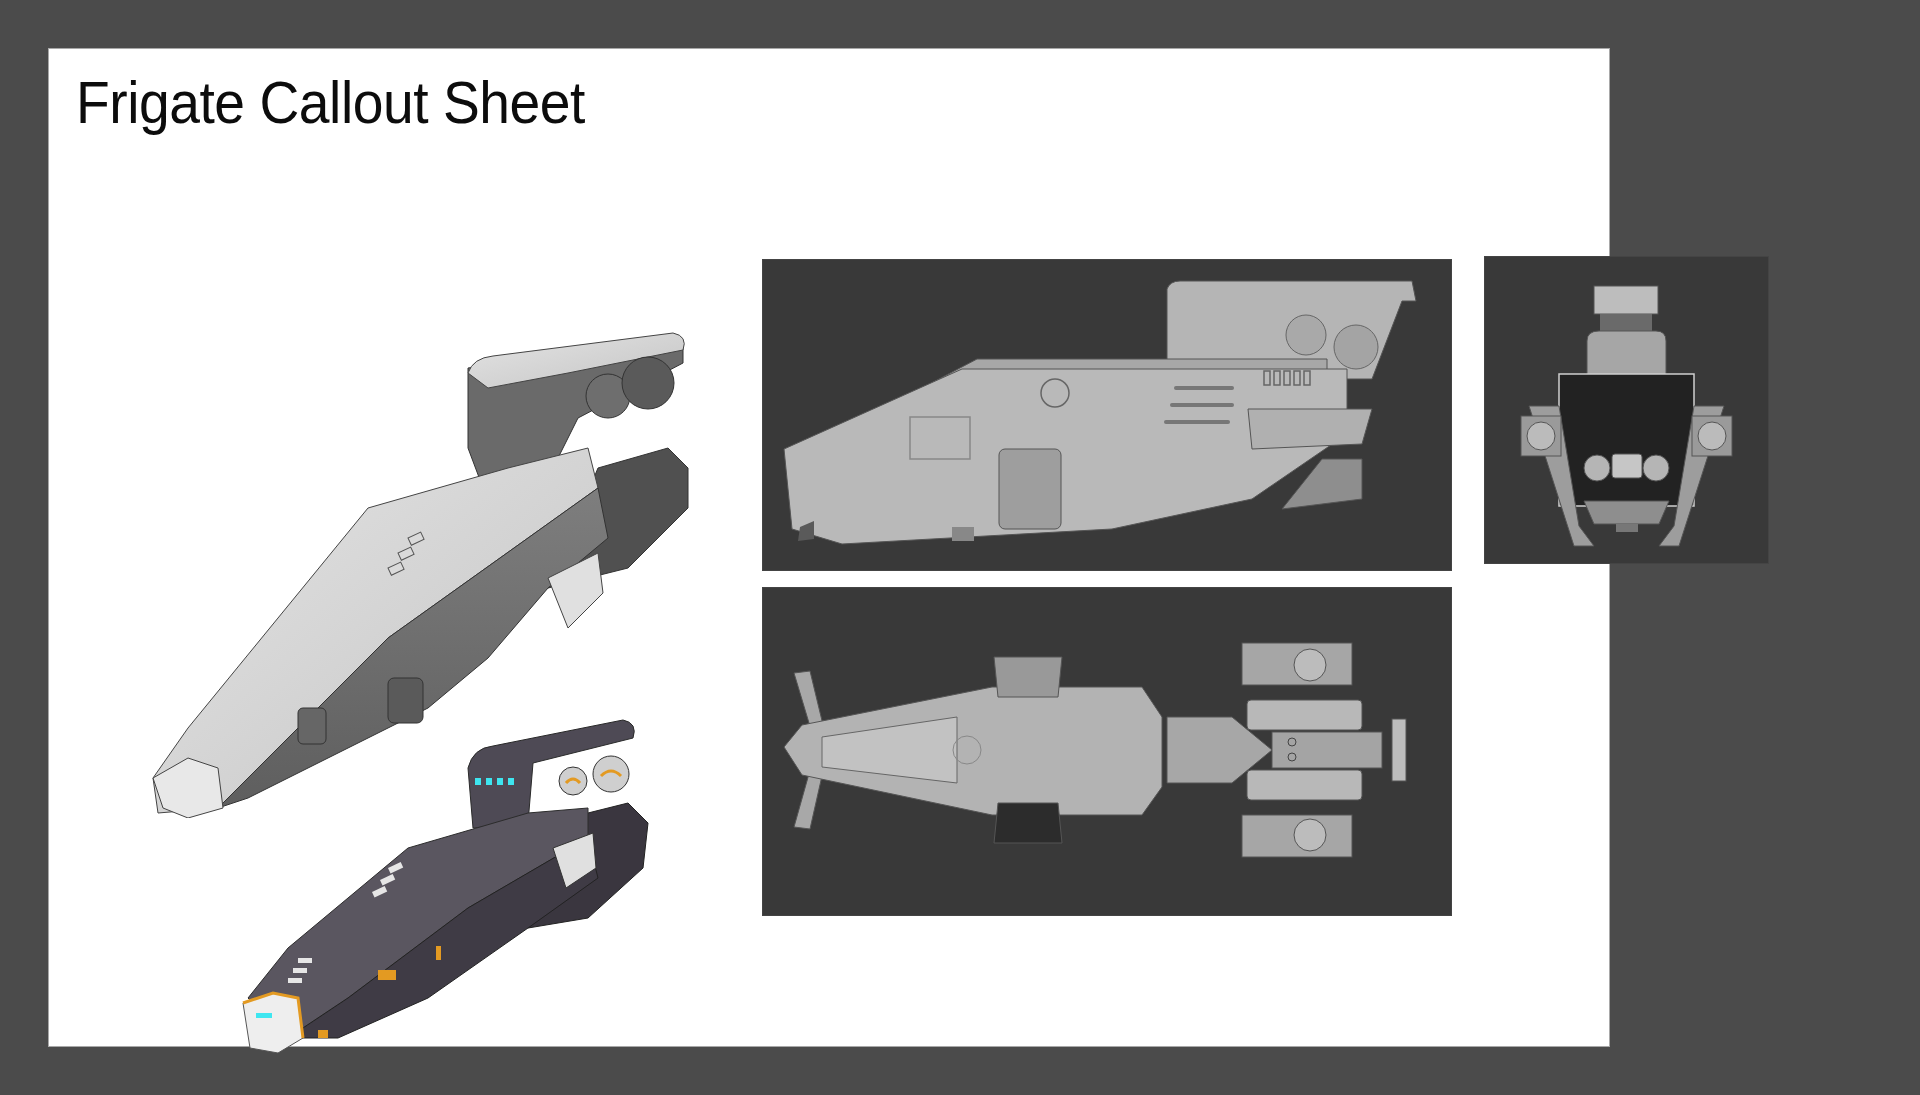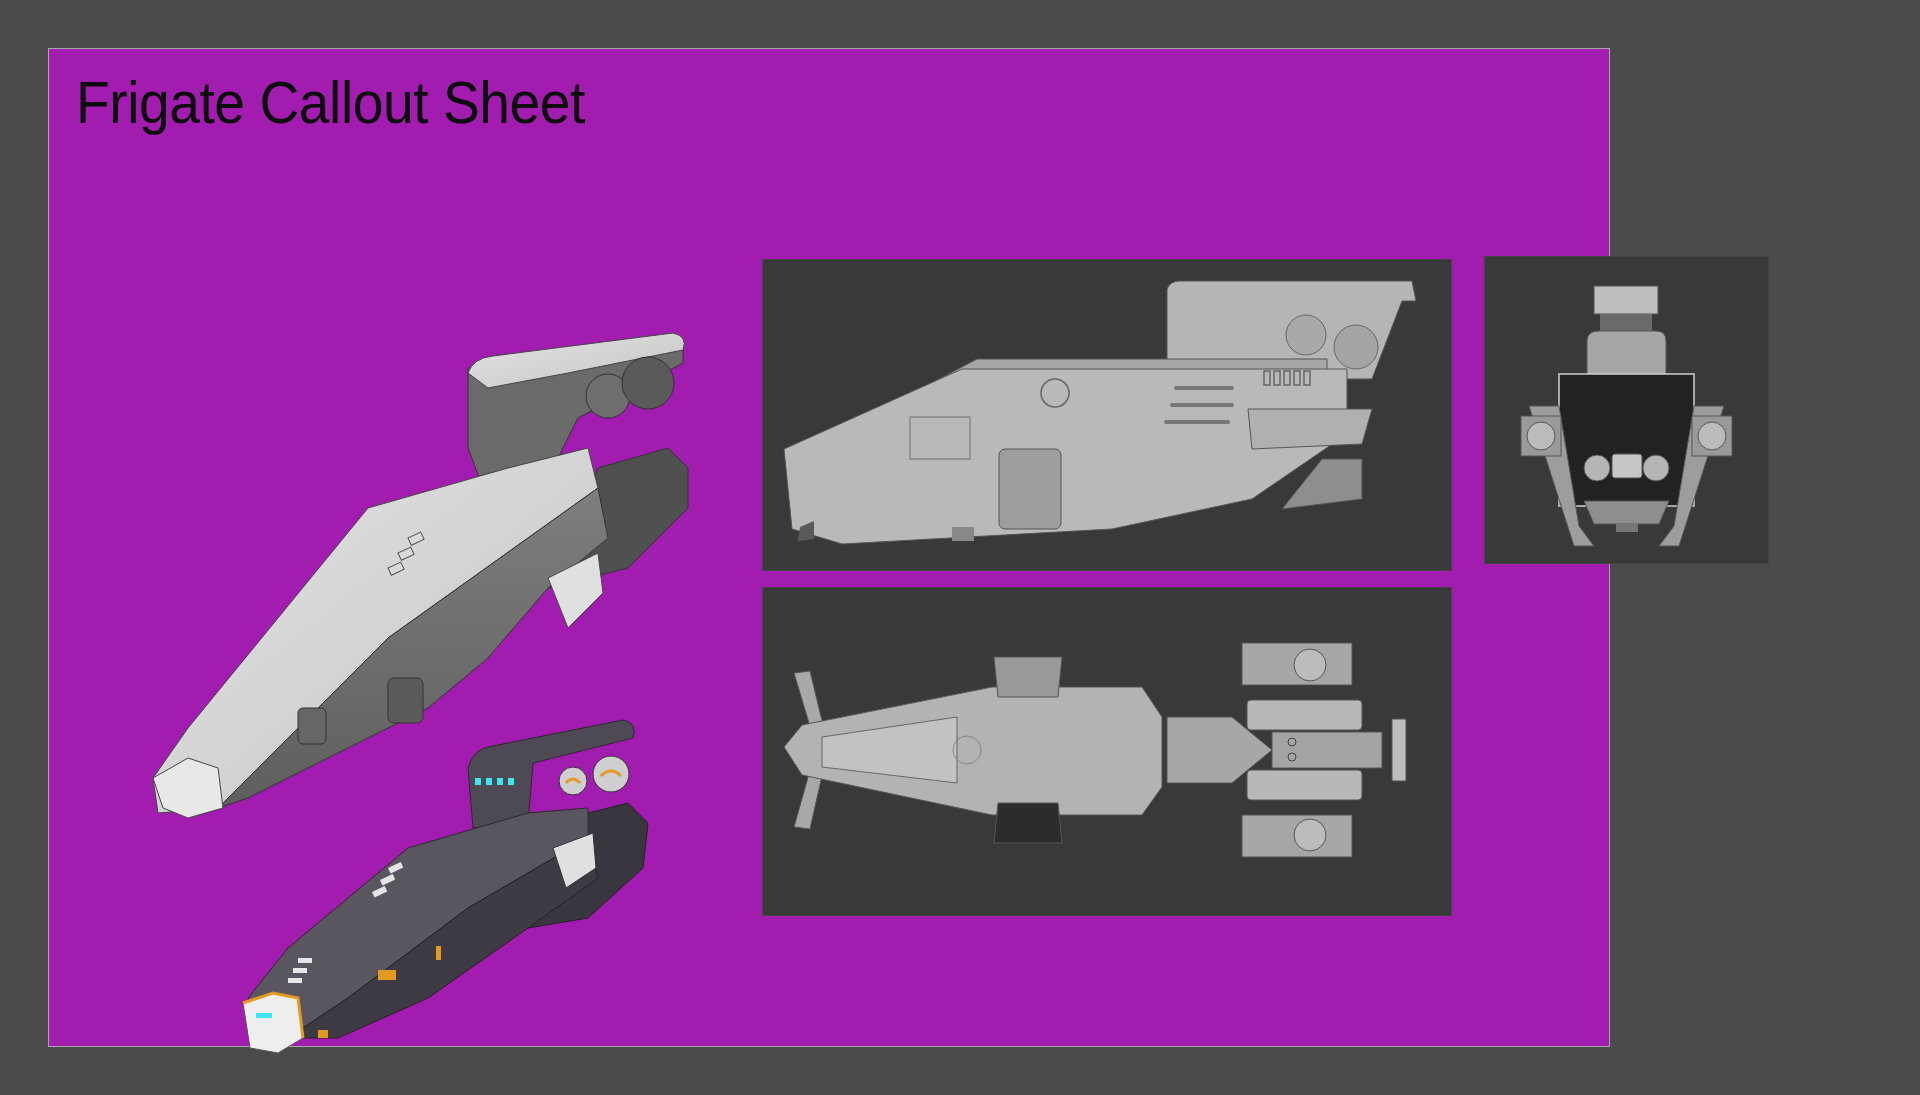--- a/index.html
+++ b/index.html
@@ -1,17 +1,17 @@
 <!DOCTYPE html>
 <html><head>
 <meta charset="utf-8">
 <style>
   html, body { margin:0; padding:0; }
   body { width:1920px; height:1095px; background:#4b4b4b; position:relative; overflow:hidden; font-family:"Liberation Sans", "DejaVu Sans", sans-serif; }
-  .sheet { position:absolute; left:48px; top:48px; width:1562px; height:999px; background:#a21caf; box-shadow: inset 0 0 0 1px #a8a8a8; }
+  .sheet { position:absolute; left:48px; top:48px; width:1562px; height:999px; background:#ffffff; box-shadow: inset 0 0 0 1px #a8a8a8; }
   .title { position:absolute; left:28px; top:20px; font-size:60px; color:#0c0c0c; letter-spacing:-0.5px; font-weight:normal; transform:scaleX(0.92); transform-origin:left top; white-space:nowrap; }
   .render { position:absolute; }
   .viewport { position:absolute; background:#393939; box-shadow: inset 0 0 0 1px #444; overflow:hidden; }
   .viewport svg, .render svg { display:block; width:100%; height:100%; }
 </style>
 </head>
 <body>
 
 <div class="sheet">
   <div class="title">Frigate Callout Sheet</div>

